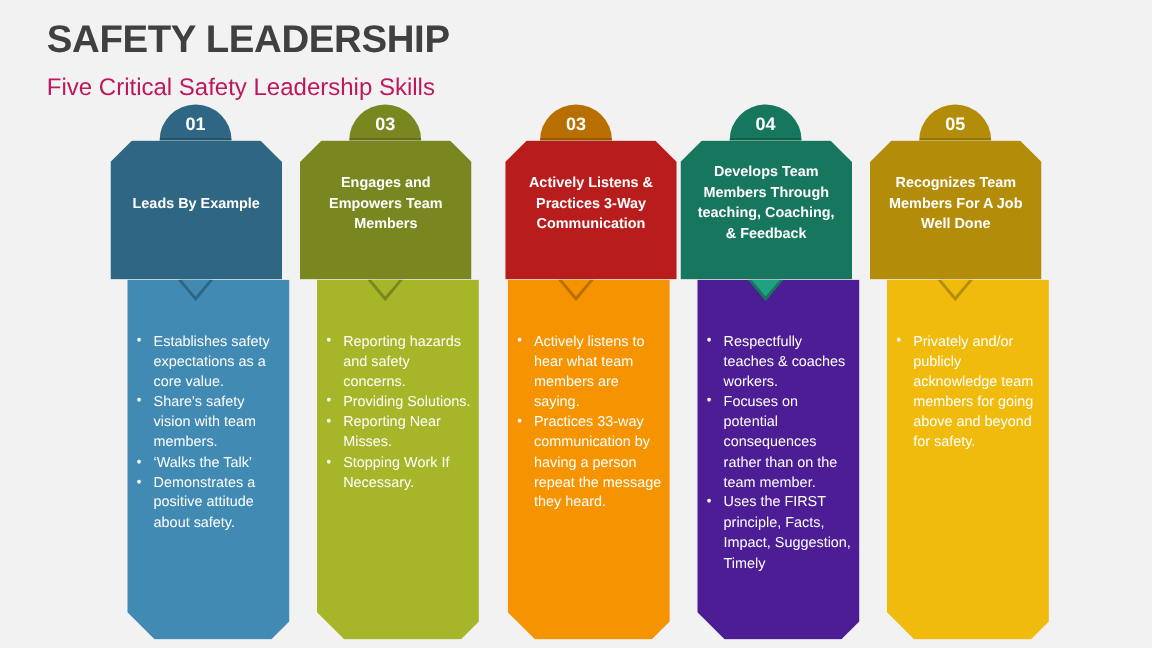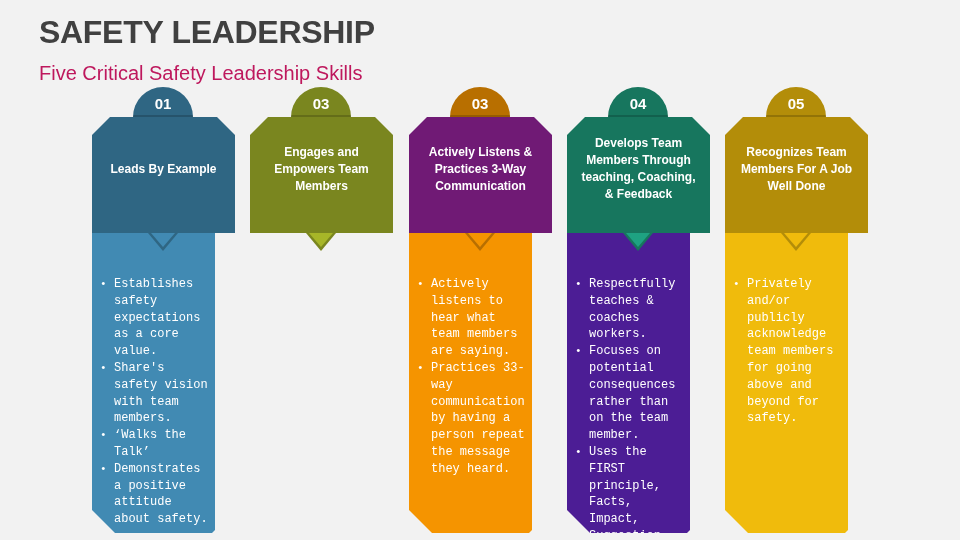--- a/index.html
+++ b/index.html
@@ -31,24 +31,23 @@
     display: flex; align-items: center; justify-content: center;
     padding: 0 10px;
     filter: drop-shadow(0 -1px 1px rgba(0,0,0,0.25));
   }
   .header-text {
     color: #fff; font-weight: bold; font-size: 12px; line-height: 17px;
     text-align: center; margin-top: -12px;
   }
 
   .body {
-    position: absolute; left: 0; top: 146px; width: 123px; height: 300px;
+    position: absolute; left: 14px; top: 146px; width: 135px; height: 300px;
     clip-path: polygon(0 0, 143px 0, 143px 277px, 120px 300px, 23px 300px, 0 277px);
     padding: 43px 6px 0 8px;
-    font-family: Liberation Mono, monospace;
   }
 
   .notch {
     position: absolute; left: 56px; top: 146px; width: 30px; height: 18px;
     clip-path: polygon(0 0, 30px 0, 15px 18px);
     z-index: 2;
   }
   .notch-inner {
     position: absolute; left: 59px; top: 146px; width: 24px; height: 14px;
     clip-path: polygon(0 0, 24px 0, 12px 14px);
@@ -88,24 +87,32 @@
         </ul>
     </div>
   </div>
     <div class="card" style="left: 250px;">
     <div class="tab" style="background: rgb(122, 134, 31);">03</div>
     <div class="header" style="background: rgb(122, 134, 31);">
       <div class="header-text">Engages and Empowers Team Members</div>
     </div>
     <div class="notch" style="background: rgb(122, 134, 31);"></div>
     <div class="notch-inner" style="background: rgb(167, 182, 40);"></div>
+    <div class="body" style="background: rgb(167, 182, 40);">
+      <ul class="bullets">
+          <li>Reporting hazards and safety concerns.</li>
+          <li>Providing Solutions.</li>
+          <li>Reporting Near Misses.</li>
+          <li>Stopping Work If Necessary.</li>
+        </ul>
+    </div>
   </div>
     <div class="card" style="left: 409px;">
     <div class="tab" style="background: rgb(184, 111, 0);">03</div>
-    <div class="header" style="background: #701a75;">
+    <div class="header" style="background: #b91c1c; margin-left: 12px;">
       <div class="header-text">Actively Listens &amp; Practices 3-Way Communication</div>
     </div>
     <div class="notch" style="background: rgb(184, 111, 0);"></div>
     <div class="notch-inner" style="background: rgb(245, 148, 0);"></div>
     <div class="body" style="background: rgb(245, 148, 0);">
       <ul class="bullets">
           <li>Actively listens to hear what team members are saying.</li>
           <li>Practices 33-way communication by having a person repeat the message they heard.</li>
         </ul>
     </div>

